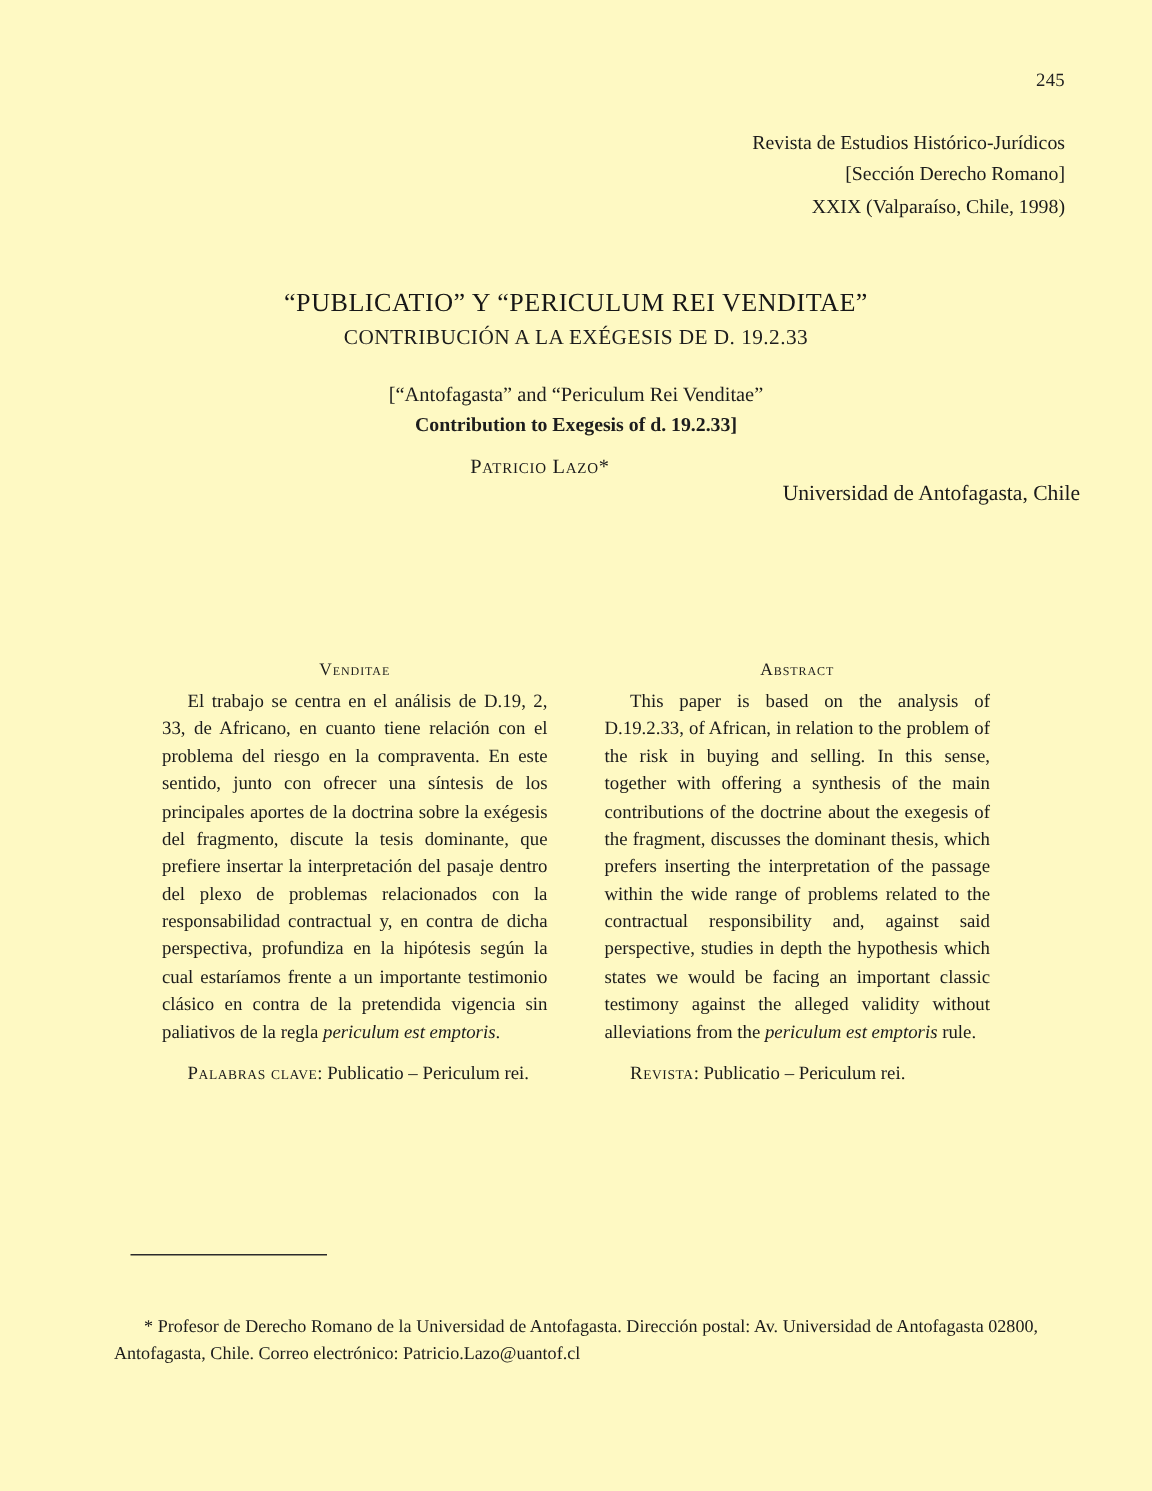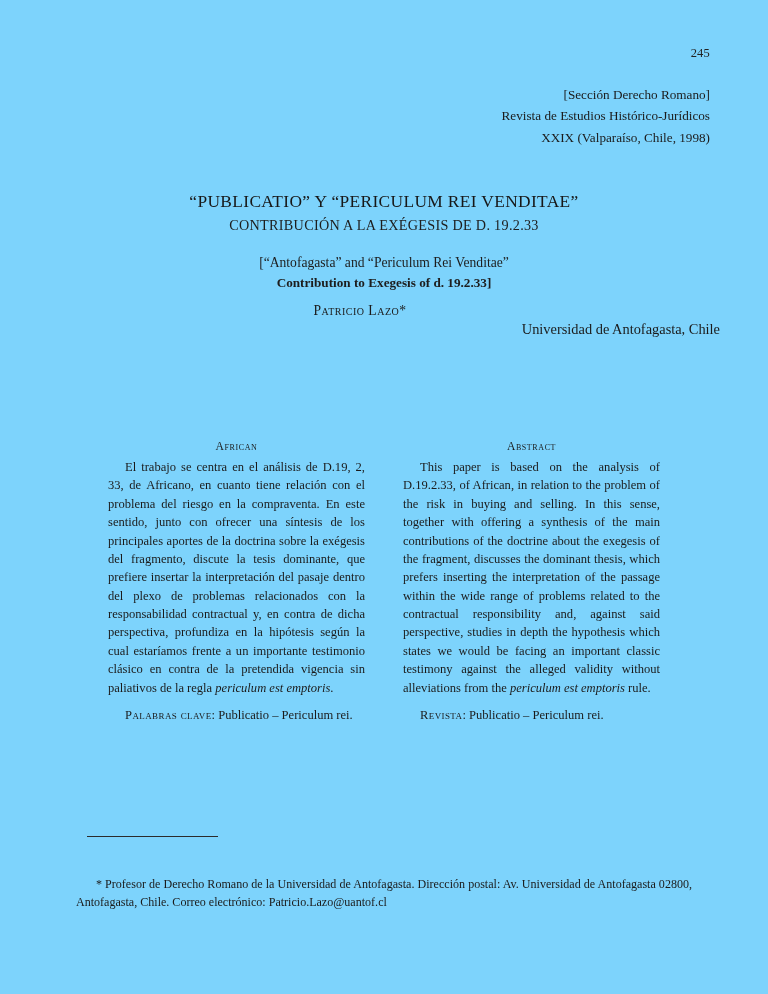--- a/index.html
+++ b/index.html
@@ -8,21 +8,21 @@
     background: #ffffff;
   }
   body {
     font-family: "Liberation Serif", "DejaVu Serif", serif;
     color: #1a1a1a;
   }
   .page {
     position: relative;
     width: 768px;
     height: 994px;
-    background: #7dd3fc;
+    background: #fef9c3;
     overflow: hidden;
   }
 
   
   .folio {
     position: absolute;
     top: 46px;
     right: 58px;
     font-size: 12.5px;
     letter-spacing: 0.2px;
@@ -153,43 +153,43 @@
   }
 </style>
 </head>
 <body>
 
 <div class="page">
 
   <div class="folio">245</div>
 
   <div class="masthead">
+    <div>Revista de Estudios Histórico-Jurídicos</div>
     <div>[Sección Derecho Romano]</div>
-    <div>Revista de Estudios Histórico-Jurídicos</div>
     <div>XXIX (Valparaíso, Chile, 1998)</div>
   </div>
 
   <div class="title-block">
     <div class="title-main">“PUBLICATIO” Y “PERICULUM REI VENDITAE”</div>
     <div class="title-sub">CONTRIBUCIÓN A LA EXÉGESIS DE D. 19.2.33</div>
     <div class="title-trans">
       <div class="l1">[“Antofagasta” and “Periculum Rei Venditae”</div>
       <div class="l2">Contribution to Exegesis of d. 19.2.33]</div>
     </div>
   </div>
 
   <div class="author-block">
     <div class="author-name">Patricio Lazo*</div>
     <div class="author-affil">Universidad de Antofagasta, Chile</div>
   </div>
 
   <div class="abstracts">
 
     <div class="col">
-      <div class="col-head">African</div>
+      <div class="col-head">Venditae</div>
       <p><span>El trabajo se centra en el análisis de D.19, 2, 33, de Africano, en cuanto tiene relación con el problema del riesgo en la compraventa. En este sentido, junto con ofrecer una síntesis de los principales aportes de la doctrina sobre la exégesis del fragmento, discute la tesis dominante, que prefiere insertar la interpretación del pasaje dentro del plexo de problemas relacionados con la responsabilidad contractual y, en contra de dicha perspectiva, profundiza en la hipótesis según la cual estaríamos frente a un importante testimonio clásico en contra de la pretendida vigencia sin paliativos de la regla </span><span class="it">periculum est emptoris</span><span>.</span></p>
       <p class="kw"><span class="sc">Palabras clave</span><span>: Publicatio – Periculum rei.</span></p>
     </div>
 
     <div class="col">
       <div class="col-head">Abstract</div>
       <p><span>This paper is based on the analysis of D.19.2.33, of African, in relation to the problem of the risk in buying and selling. In this sense, together with offering a synthesis of the main contributions of the doctrine about the exegesis of the fragment, discusses the dominant thesis, which prefers inserting the interpretation of the passage within the wide range of problems related to the contractual responsibility and, against said perspective, studies in depth the hypothesis which states we would be facing an important classic testimony against the alleged validity without alleviations from the </span><span class="it">periculum est emptoris</span><span> rule.</span></p>
       <p class="kw"><span class="sc">Revista</span><span>: Publicatio – Periculum rei.</span></p>
     </div>
 

